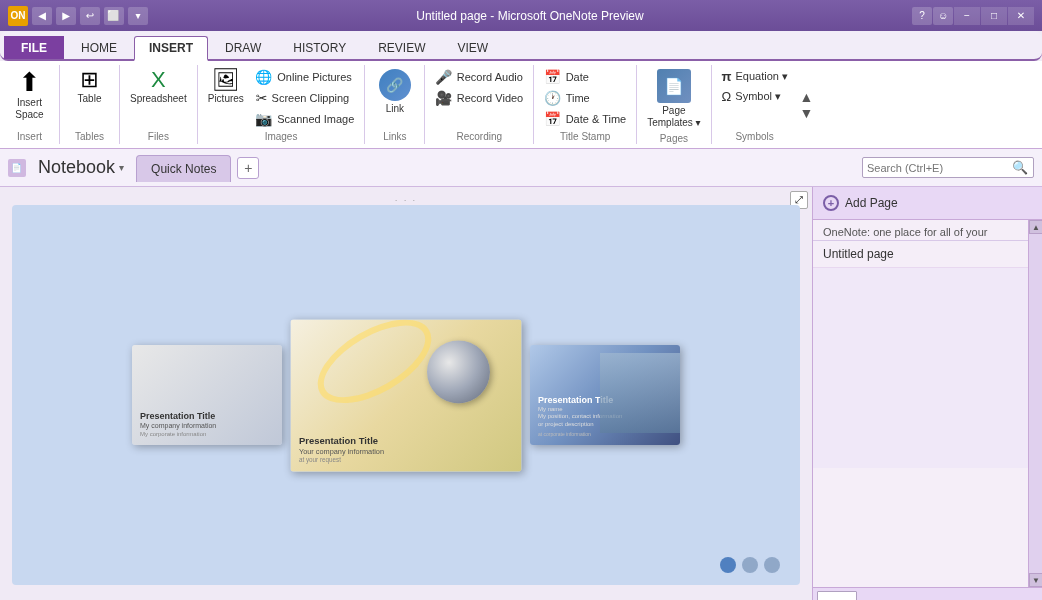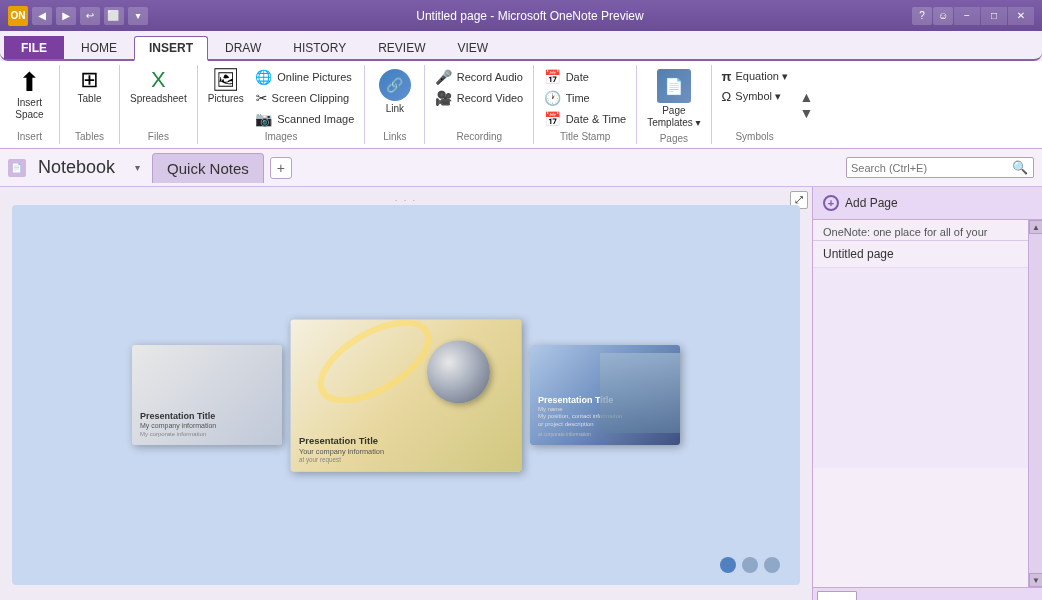--- a/index.html
+++ b/index.html
@@ -124,34 +124,34 @@
       display: flex;
       align-items: center;
       height: 38px;
       padding: 0 8px;
       border-bottom: 1px solid #d0b8e0;
       gap: 6px;
     }
     .notebook-btn {
       display: flex;
       align-items: center;
-      gap: 20px;
+      gap: 4px;
       font-size: 18px;
       color: #333;
       cursor: pointer;
       padding: 2px 6px;
       border-radius: 3px;
       text-align: right;
     }
     .notebook-chevron { font-size: 10px; color: #666; }
     .nav-tab {
       padding: 6px 14px;
       border-radius: 4px 4px 0 0;
       cursor: pointer;
-      font-size: 15px;
+      font-size: 12px;
       background: #d8c8e8;
       color: #333;
       border: 1px solid #b8a0d0;
       border-bottom: none;
       margin-bottom: -1px;
     }
     .nav-tab.active {
       background: #8b5fa8;
       color: white;
       font-weight: 600;
@@ -170,21 +170,21 @@
       font-size: 14px;
     }
     .search-box {
       margin-left: auto;
       display: flex;
       align-items: center;
       border: 1px solid #b0a0c0;
       border-radius: 2px;
       background: white;
       padding: 2px 4px;
-      width: 188px;
+      width: 172px;
     }
     .search-input {
       border: none;
       outline: none;
       font-size: 11px;
       color: #999;
       flex: 1;
       background: transparent;
     }
     .search-icon-btn { cursor: pointer; color: #7b5ea7; font-size: 13px; }

